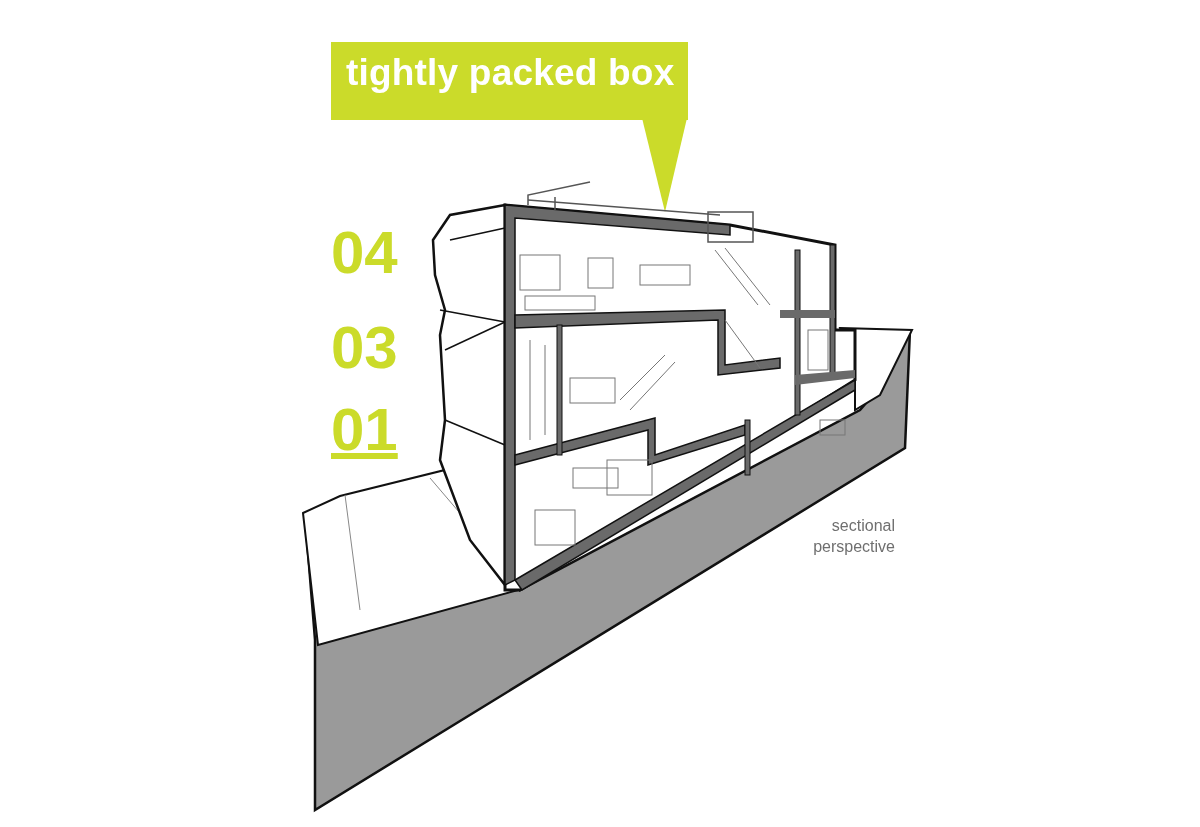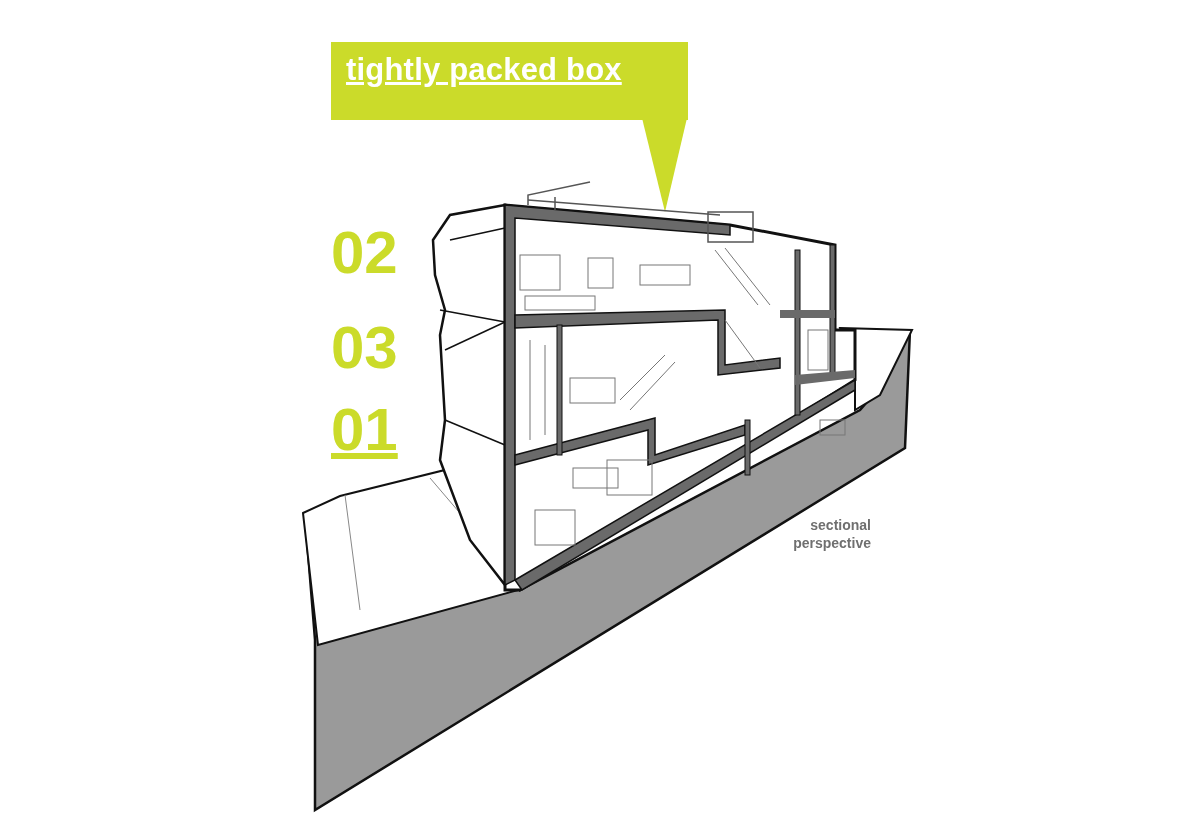--- a/index.html
+++ b/index.html
@@ -1,20 +1,20 @@
 <!DOCTYPE html>
 <html><head>
   <meta charset="utf-8">
   <style>
     html, body { margin: 0; padding: 0; background: #ffffff; }
     body { width: 1200px; height: 827px; position: relative; overflow: hidden; font-family: "Liberation Sans", sans-serif; }
     #canvas { position: absolute; left: 0; top: 0; width: 1200px; height: 827px; }
-    .callout-text { position: absolute; left: 346px; top: 52px; font-size: 31px; font-weight: bold; color: #ffffff; letter-spacing: 0.2px; text-decoration: underline; }
+    .callout-text { position: absolute; left: 346px; top: 52px; font-size: 37px; font-weight: bold; color: #ffffff; letter-spacing: 0.2px; }
     .floor-label { position: absolute; left: 331px; font-size: 60px; font-weight: bold; color: #cbdb2a; line-height: 1; }
-    .caption { position: absolute; left: 776px; top: 516px; width: 95px; text-align: right; font-size: 14px; font-weight: bold; color: #6f6f6f; line-height: 1.3; }
+    .caption { position: absolute; left: 800px; top: 516px; width: 95px; text-align: right; font-size: 16px; font-weight: normal; color: #6f6f6f; line-height: 1.3; }
   </style>
 </head>
 <body>
 
 <svg id="canvas" viewBox="0 0 1200 827" xmlns="http://www.w3.org/2000/svg">
 
   <g>
     <rect x="331" y="42" width="357" height="78" fill="#cbdb2a"></rect>
     <polygon points="642,118 687,118 665,212" fill="#cbdb2a"></polygon>
   </g>
@@ -78,20 +78,20 @@
       <polyline points="528,205 528,195 590,182"></polyline>
       <line x1="555" y1="197" x2="555" y2="210"></line>
       <rect x="708" y="212" width="45" height="30"></rect>
       <line x1="528" y1="200" x2="720" y2="215"></line>
     </g>
   </g>
 </svg>
 
 <div class="callout-text">tightly packed box</div>
 
-<div class="floor-label" style="top:223px;">02</div>
+<div class="floor-label" style="top:223px;">04</div>
 <div class="floor-label" style="top:318px;">03</div>
 <div class="floor-label" style="top:400px;text-decoration:underline;">01</div>
 
 <div class="caption">
   <div>sectional</div>
   <div>perspective</div>
 </div>
 
 </body></html>

